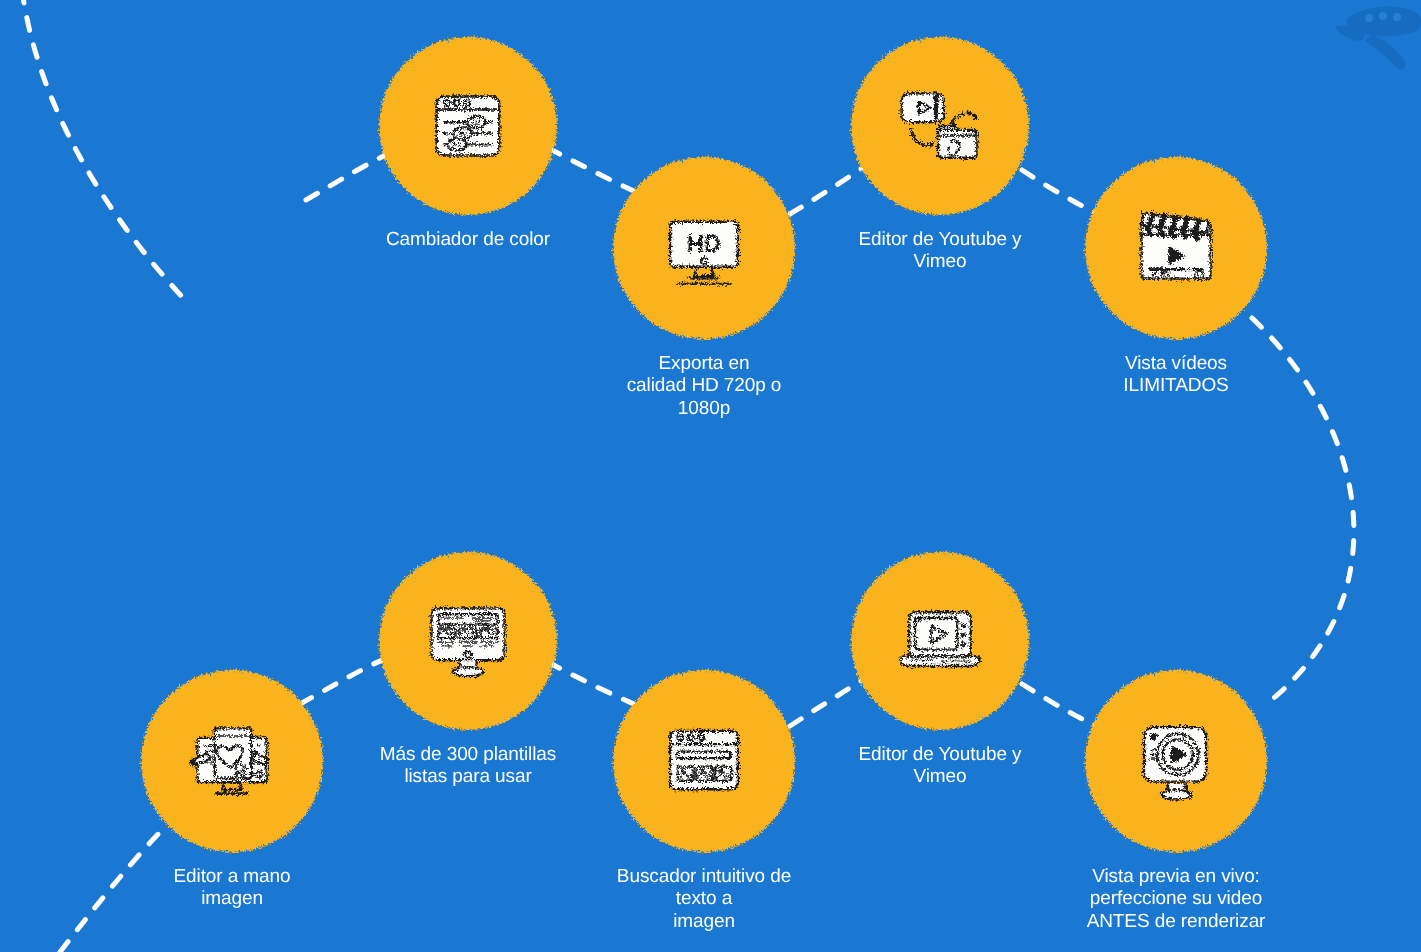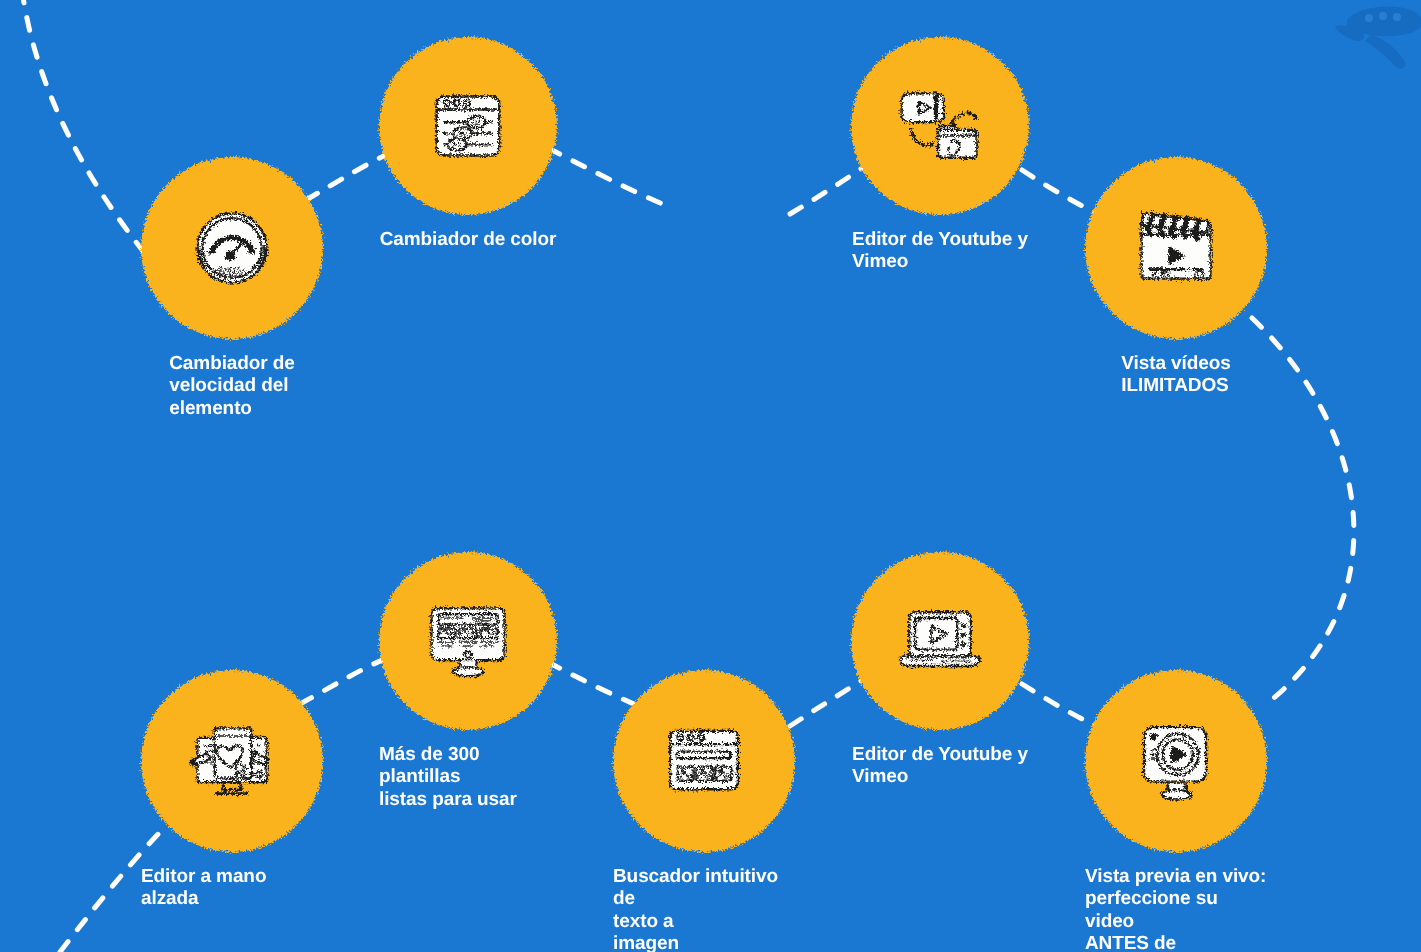--- a/index.html
+++ b/index.html
@@ -64,24 +64,24 @@
     filter: url(#rough-edge);
   }
 
   .bubble svg.glyph {
     display: block;
   }
 
   .caption {
     margin-top: 14px;
     color: #ffffff;
-    font-weight: bold;
+    font-weight: normal;
     font-size: 19px;
     line-height: 1.18;
-    text-align: left;
+    text-align: center;
     letter-spacing: -0.1px;
     white-space: pre-line;
     text-rendering: geometricPrecision;
   }
 
   
 </style>
 </head>
 <body style="background: rgb(26, 120, 210);">
 
@@ -115,40 +115,20 @@
       <path d="M60 34 C74 40 86 48 94 62 C96 68 90 72 84 66 C74 55 62 46 54 41 Z"></path>
       <path d="M24 26 C34 24 46 27 52 33 C56 38 50 43 42 40 C34 37 26 32 24 26 Z"></path>
     </g>
     <g fill="#2f86d8">
       <circle cx="58" cy="18" r="4"></circle>
       <circle cx="72" cy="16" r="4"></circle>
       <circle cx="86" cy="17" r="4"></circle>
     </g>
   </svg>
 
-  <div class="feature" style="left:141px; top:157px; width:182px;">
-    <div class="bubble" style="width: 182px; height: 182px; background: rgb(250, 179, 30);">
-      <svg class="glyph" width="96" height="96" viewBox="0 0 100 100">
-        <g fill="none" stroke="#1b1b1b" stroke-width="2.4" stroke-linecap="round" stroke-linejoin="round">
-          <circle cx="50" cy="50" r="36" fill="#fdfdfb"></circle>
-          <circle cx="50" cy="50" r="31"></circle>
-          <path d="M26 56 A25 25 0 0 1 74 56" stroke-width="2"></path>
-          <path d="M30 54 A21 21 0 0 1 70 54" stroke-width="5" stroke-dasharray="2 3"></path>
-          <circle cx="48" cy="58" r="4.2" fill="#1b1b1b"></circle>
-          <path d="M48 58 L62 44" stroke-width="2.6"></path>
-          <path d="M16 50 A34 34 0 0 0 22 70" stroke-width="2"></path>
-          <path d="M84 50 A34 34 0 0 1 78 70" stroke-width="2"></path>
-        </g>
-        <text x="50" y="79" text-anchor="middle" font-family="'Liberation Sans', sans-serif" font-size="12.5" fill="#1b1b1b">MB/s</text>
-      </svg>
-    </div>
-    <div class="caption" style="color: rgb(255, 255, 255);">Cambiador de
-velocidad del
-elemento</div>
-  </div>
 
   <div class="feature" style="left:379px; top:37px; width:178px;">
     <div class="bubble" style="width: 178px; height: 178px; background: rgb(250, 179, 30);">
       <svg class="glyph" width="92" height="92" viewBox="0 0 100 100">
         <g fill="none" stroke="#1b1b1b" stroke-width="2.6" stroke-linecap="round" stroke-linejoin="round">
           <rect x="16" y="18" width="68" height="64" rx="8" fill="#fdfdfb"></rect>
           <path d="M16 32 H84"></path>
           <circle cx="27" cy="25" r="3.2"></circle>
           <circle cx="38" cy="25" r="3.2"></circle>
           <circle cx="49" cy="25" r="3.2"></circle>
@@ -160,20 +140,37 @@
           <ellipse cx="38" cy="70" rx="10" ry="6.5" fill="#fdfdfb"></ellipse>
           <path d="M55 45 h8 M55 48 h8" stroke-width="1.3"></path>
           <path d="M40 57 h8 M40 60 h8" stroke-width="1.3"></path>
           <path d="M34 69 h8 M34 72 h8" stroke-width="1.3"></path>
         </g>
       </svg>
     </div>
     <div class="caption" style="color: rgb(255, 255, 255);">Cambiador de color</div>
   </div>
 
+  <div class="feature" style="left:613px; top:157px; width:182px;">
+    <div class="bubble" style="width: 182px; height: 182px; background: rgb(250, 179, 30);">
+      <svg class="glyph" width="94" height="94" viewBox="0 0 100 100">
+        <g fill="none" stroke="#1b1b1b" stroke-width="2.6" stroke-linecap="round" stroke-linejoin="round">
+          <rect x="14" y="22" width="72" height="48" rx="4" fill="#fdfdfb"></rect>
+          <circle cx="50" cy="64" r="3" fill="#fdfdfb"></circle>
+          <path d="M42 70 L40 80 H60 L58 70"></path>
+          <path d="M34 82 H66" stroke-width="3"></path>
+          <path d="M22 88 H78" stroke-width="2"></path>
+        </g>
+        <text x="50" y="54" text-anchor="middle" font-family="'Liberation Sans', sans-serif" font-size="25" font-weight="bold" fill="#1b1b1b">HD</text>
+      </svg>
+    </div>
+    <div class="caption" style="color: rgb(255, 255, 255);">Exporta en
+calidad HD 720p o
+1080p</div>
+  </div>
 
   <div class="feature" style="left:851px; top:37px; width:178px;">
     <div class="bubble" style="width: 178px; height: 178px; background: rgb(250, 179, 30);">
       <svg class="glyph" width="96" height="96" viewBox="0 0 100 100">
         <g fill="none" stroke="#1b1b1b" stroke-width="2.5" stroke-linecap="round" stroke-linejoin="round">
           <rect x="10" y="16" width="44" height="30" rx="8" fill="#fdfdfb"></rect>
           <path d="M28 25 L28 37 L40 31 Z" fill="#fdfdfb"></path>
           <path d="M46 20 v22" stroke-width="5" stroke-dasharray="1.5 2.5"></path>
           <path d="M50 54 h34 a4 4 0 0 1 4 4 v22 a3 3 0 0 1 -3 3 h-34 a3 3 0 0 1 -3 -3 v-26 z" fill="#fdfdfb"></path>
           <path d="M48 60 h40"></path>
@@ -229,21 +226,21 @@
           <rect x="32" y="16" width="38" height="52" rx="2" fill="#fdfdfb"></rect>
           <path d="M32 24 H70" stroke-width="1.6"></path>
           <path d="M45 38 c-5 -7 -13 -2 -10 5 c2 6 10 11 14 14 c3 -4 11 -9 12 -16 c1 -7 -8 -10 -12 -3 z" stroke-width="2.2" fill="#fdfdfb"></path>
           <path d="M54 50 l0 16 l4 -5 l3 6 l3 -2 l-3 -6 l5 -1 z" fill="#fdfdfb" stroke-width="2"></path>
           <path d="M10 48 l14 -6 l3 6 l-14 6 z" fill="#fdfdfb"></path>
           <path d="M10 48 l-5 2 l3 6 l4 -2 z" fill="#1b1b1b" stroke="none"></path>
           <path d="M74 42 l14 6 l-3 6 l-14 -6 z" fill="#fdfdfb"></path>
         </g>
       </svg>
     </div>
-    <div class="caption" style="color: rgb(255, 255, 255);">Editor a mano alzada</div>
+    <div class="caption" style="color: rgb(255, 255, 255);">Editor a mano imagen</div>
   </div>
 
   <div class="feature" style="left:379px; top:552px; width:178px;">
     <div class="bubble" style="width: 178px; height: 178px; background: rgb(250, 179, 30);">
       <svg class="glyph" width="96" height="96" viewBox="0 0 100 100">
         <g fill="none" stroke="#1b1b1b" stroke-width="2.4" stroke-linecap="round" stroke-linejoin="round">
           <rect x="12" y="16" width="76" height="54" rx="6" fill="#fdfdfb"></rect>
           <rect x="19" y="22" width="62" height="11" rx="2"></rect>
           <path d="M23 26 h4 M29 26 h4 M35 26 h4 M41 26 h4" stroke-width="1.6"></path>
           <path d="M56 26 h20 M56 29 h18" stroke-width="1.4"></path>

